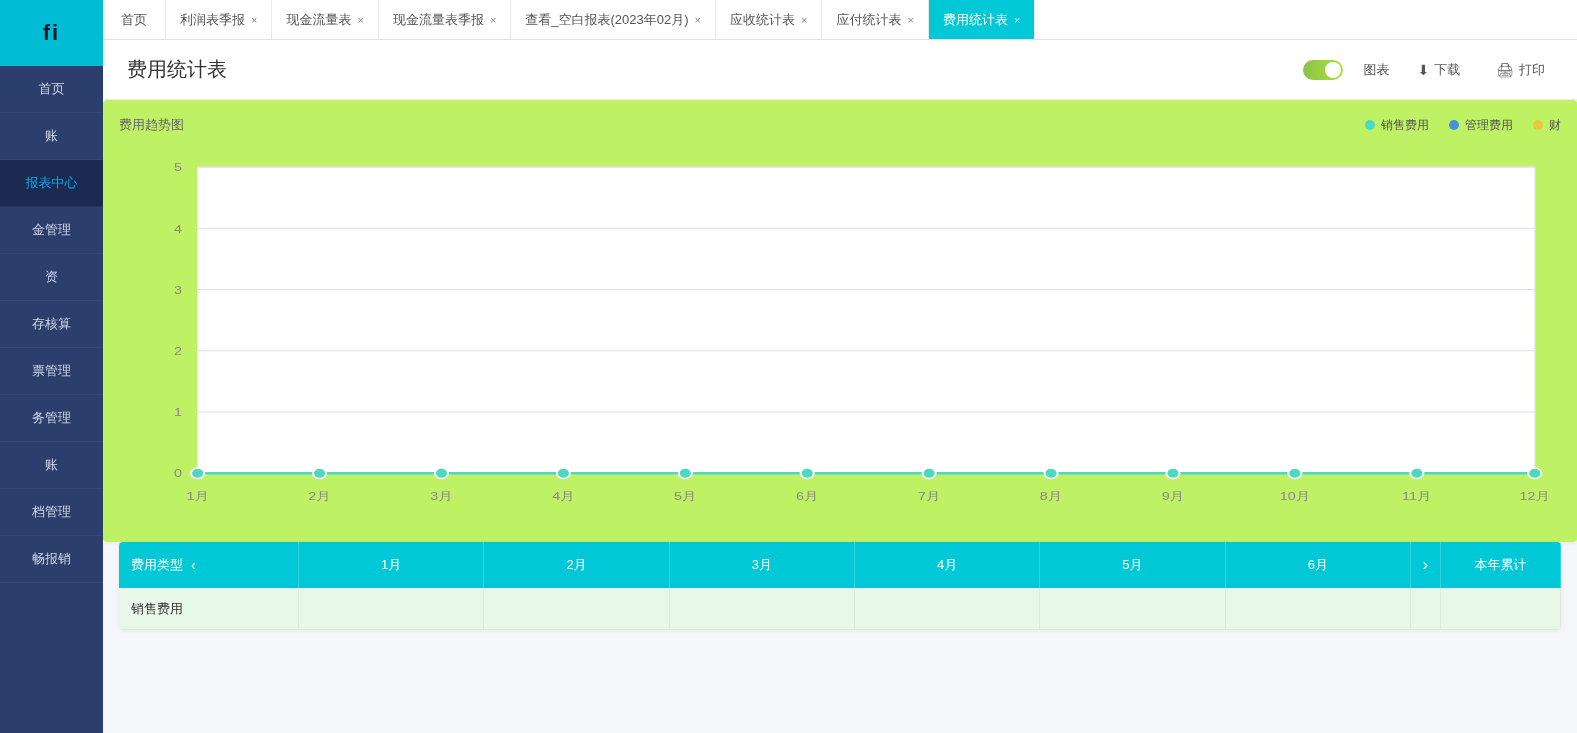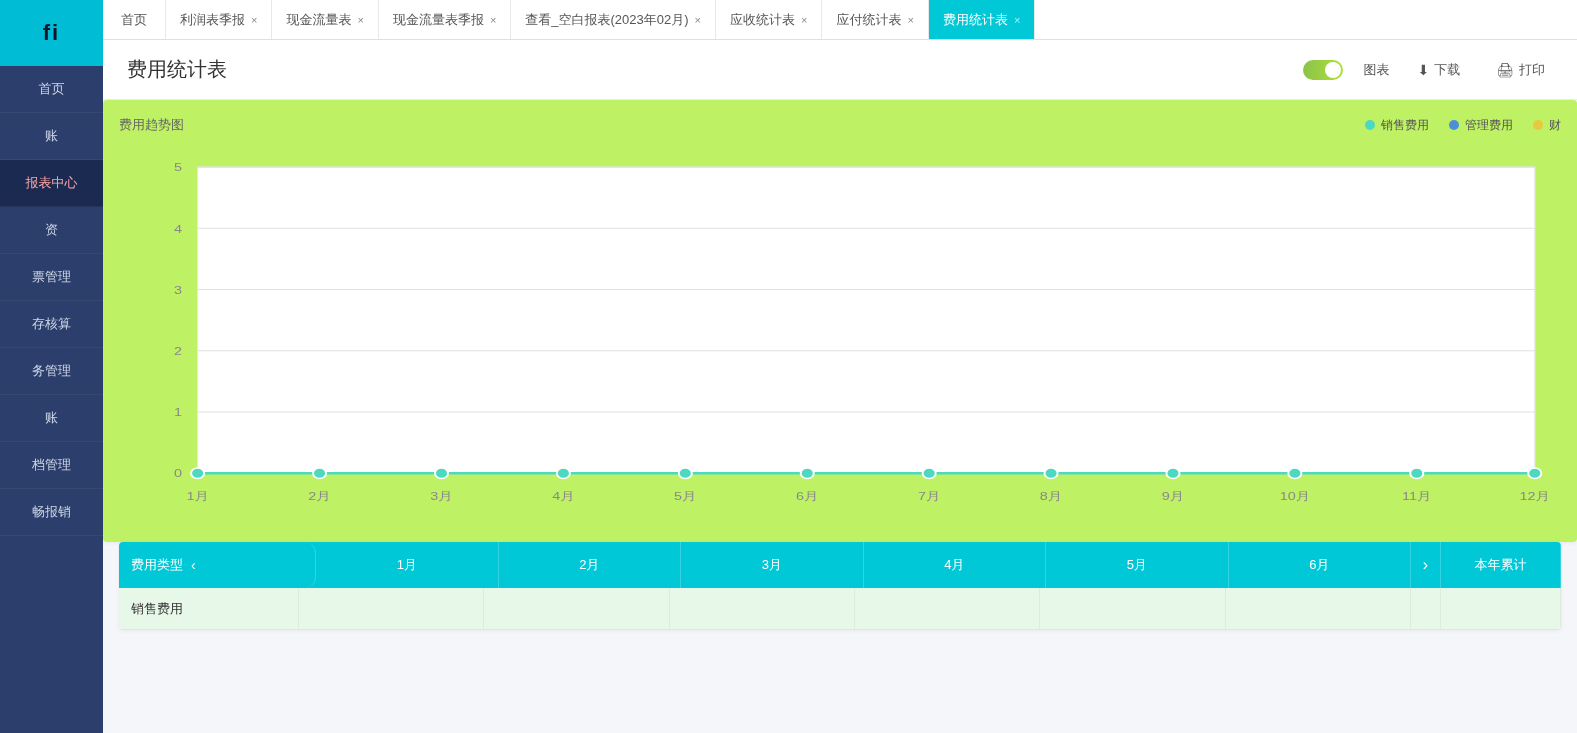--- a/index.html
+++ b/index.html
@@ -29,21 +29,21 @@
     .sidebar-item {
       color: #cdd6e8;
       padding: 14px 0;
       text-align: center;
       font-size: 13px;
       cursor: pointer;
       border-bottom: 1px solid rgba(255,255,255,0.05);
     }
     .sidebar-item.active {
       background: #1a2a50;
-      color: #fca5a5;
+      color: #0ea5e9;
     }
 
     
     .main {
       flex: 1;
       display: flex;
       flex-direction: column;
       overflow: hidden;
     }
 
@@ -219,24 +219,23 @@
       color: #ffffff;
       font-size: 13px;
       padding: 0 12px;
       display: flex;
       align-items: center;
       justify-content: center;
       height: 100%;
       border-right: 1px solid rgba(255,255,255,0.2);
     }
     .th-cell.type-col {
-      width: 197px;
+      width: 180px;
       justify-content: flex-start;
       gap: 8px;
-      border-radius: 11px;
     }
     .th-cell.month-col {
       flex: 1;
     }
     .th-cell.nav-col {
       width: 30px;
       cursor: pointer;
     }
     .th-cell.last-col {
       width: 120px;
@@ -271,23 +270,24 @@
     }
   </style>
 </head>
 <body>
 
 <div class="sidebar">
   <div class="sidebar-logo">fi</div>
   <div class="sidebar-item">首页</div>
   <div class="sidebar-item">账</div>
   <div class="sidebar-item active">报表中心</div>
+  <div class="sidebar-item">金管理</div>
   <div class="sidebar-item">资</div>
+  <div class="sidebar-item">存核算</div>
   <div class="sidebar-item">票管理</div>
-  <div class="sidebar-item">存核算</div>
   <div class="sidebar-item">务管理</div>
   <div class="sidebar-item">账</div>
   <div class="sidebar-item">档管理</div>
   <div class="sidebar-item">畅报销</div>
 </div>
 
 <div class="main">
 
   <div class="tab-bar">
     <div class="tab-home">

